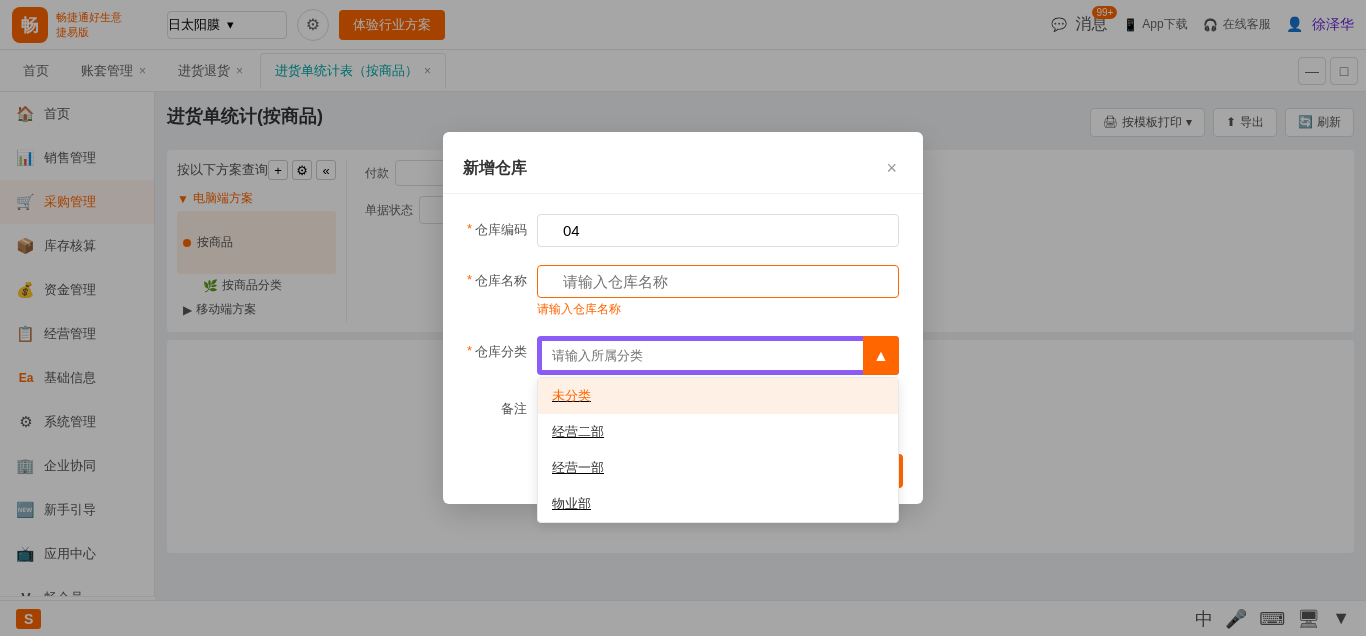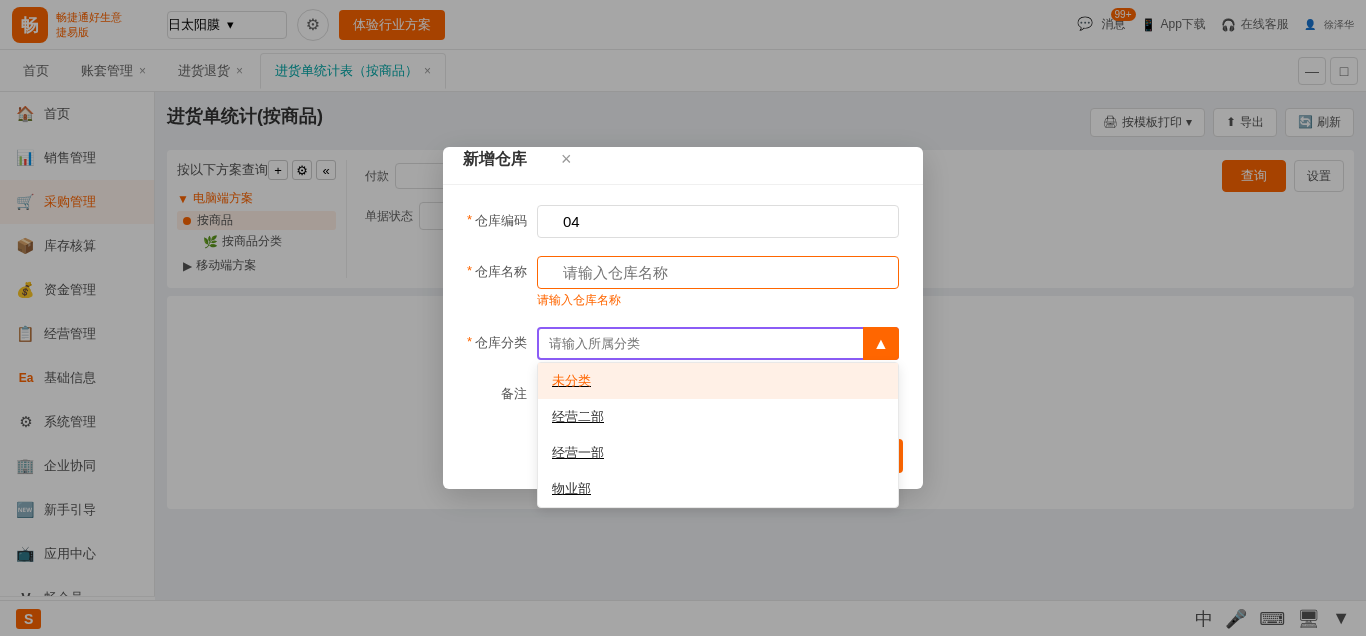--- a/index.html
+++ b/index.html
@@ -50,21 +50,21 @@
       padding: 6px 14px; cursor: pointer; font-size: 13px; margin-right: auto;
     }
     .header-right { display: flex; align-items: center; gap: 16px; }
     .header-msg { position: relative; cursor: pointer; }
     .badge {
       position: absolute; top: -8px; right: -10px;
       background: #f60; color: #fff; border-radius: 10px;
       font-size: 10px; padding: 1px 4px; min-width: 18px; text-align: center;
     }
     .header-action { display: flex; align-items: center; gap: 4px; cursor: pointer; color: #666; font-size: 12px; }
-    .user-name { color: #737373; font-size: 10px; cursor: pointer; }
+    .user-name { color: #6d28d9; font-size: 14px; cursor: pointer; }
 
     
     .tab-bar {
       height: 42px;
       background: #fff;
       display: flex;
       align-items: center;
       border-bottom: 1px solid #e8e8e8;
       padding: 0 8px;
     }
@@ -108,21 +108,21 @@
     .page-title { font-size: 18px; font-weight: 600; color: #333; margin-bottom: 12px; }
     .toolbar-btn {
       display: flex; align-items: center; gap: 4px;
       padding: 5px 12px; border: 1px solid #ddd; border-radius: 4px;
       cursor: pointer; font-size: 12px; color: #555; background: #fff;
     }
     .toolbar-btn.primary { background: #f60; color: #fff; border-color: #f60; font-size: 13px; padding: 6px 18px; }
     .scheme-title { font-size: 12px; color: #f60; display: flex; align-items: center; gap: 4px; padding: 4px 0; cursor: pointer; }
     .scheme-add-btn { width: 20px; height: 20px; border: 1px solid #ccc; border-radius: 3px; display: flex; align-items: center; justify-content: center; cursor: pointer; font-size: 13px; background: #fff; }
     .scheme-item {
-      display: flex; align-items: center; padding: 1px 6px;
+      display: flex; align-items: center; padding: 23px 6px;
       cursor: pointer; border-radius: 3px; font-size: 12px; color: #555;
     }
     .scheme-item.active { background: #fff0e6; }
     .scheme-item .active-dot { width: 8px; height: 8px; background: #f60; border-radius: 50%; margin-right: 6px; }
     .scheme-sub { margin-left: 20px; padding: 3px 6px; font-size: 12px; color: #555; cursor: pointer; display: flex; align-items: center; gap: 4px; }
     .move-scheme { display: flex; align-items: center; padding: 4px 6px; font-size: 12px; color: #555; cursor: pointer; }
     .move-scheme .arrow { margin-right: 4px; }
     .query-row { display: flex; align-items: center; gap: 10px; margin-bottom: 10px; flex-wrap: wrap; }
     .query-field { display: flex; align-items: center; gap: 6px; }
     .field-label { font-size: 12px; color: #666; white-space: nowrap; }
@@ -144,23 +144,23 @@
       display: flex; align-items: center; justify-content: center;
     }
 
     
     .modal {
       background: #fff; border-radius: 6px; width: 480px;
       box-shadow: 0 8px 32px rgba(0,0,0,0.18);
       position: relative; overflow: visible;
     }
     .modal-header {
-      padding: 0 20px 12px;
+      padding: 24px 20px 12px;
       border-bottom: 1px solid #f0f0f0;
-      display: flex; align-items: center; justify-content: flex-start; gap: 28px;
+      display: flex; align-items: center; justify-content: space-between; gap: 28px;
     }
     .modal-title { font-size: 16px; font-weight: 600; color: #333; }
     .modal-close { font-size: 18px; color: #999; cursor: pointer; padding: 2px 6px; }
     .modal-body { padding: 20px 24px 16px; }
 
     .form-row {
       display: flex; align-items: flex-start;
       margin-bottom: 18px;
     }
     .form-label {
@@ -175,21 +175,21 @@
     .form-control { flex: 1; }
     .form-input {
       width: 100%; border: 1px solid #ddd; border-radius: 4px;
       padding: 7px 25px; font-size: 15px; outline: none;
     }
     .form-input.error { border-color: #f60; }
     .error-msg { color: #f60; font-size: 12px; margin-top: 3px; }
 
     .classify-wrapper { position: relative; }
     .classify-input {
-      width: 100%; border: 2px solid #8b5cf6; border-radius: 4px;
+      width: 100%; border: 5px solid #8b5cf6; border-radius: 4px;
       padding: 7px 36px 7px 10px; font-size: 13px; outline: none;
     }
     .classify-toggle {
       position: absolute; right: 0; top: 0; bottom: 0;
       width: 36px; display: flex; align-items: center; justify-content: center;
       background: #f60; border-radius: 0 4px 4px 0; cursor: pointer;
       color: #fff; font-size: 16px;
     }
 
     
@@ -243,21 +243,21 @@
   </div>
 
   <div class="header-gear">⚙</div>
 
   <button class="trial-btn">体验行业方案</button>
 
   <div class="header-right">
     <div class="header-msg">
       <span>💬</span>
       <span class="badge">99+</span>
-      <span style="font-size:12px;color:#555;margin-left:4px;">消息</span>
+      <span style="font-size:16px;color:#555;margin-left:4px;">消息</span>
     </div>
     <div class="header-action">
       <span>📱</span>
       <span>App下载</span>
     </div>
     <div class="header-action">
       <span>🎧</span>
       <span>在线客服</span>
     </div>
     <div class="user-name">
@@ -399,24 +399,20 @@
         <div style="flex:1;">
           <div class="query-row" style="display:flex;align-items:center;gap:10px;flex-wrap:wrap;">
             <div class="query-field">
               <span class="field-label">付款</span>
               <div class="date-range">
                 <input class="date-input" type="text" style="">
                 <span>~</span>
                 <input class="date-input" type="text" style="">
               </div>
             </div>
-            <div style="margin-left:auto;display:flex;gap:8px;">
-              <button class="toolbar-btn primary">查询</button>
-              <button class="toolbar-btn">设置</button>
-            </div>
           </div>
           <div class="query-row" style="display:flex;align-items:center;gap:10px;flex-wrap:wrap;margin-top:6px;">
             <div class="query-field">
               <span class="field-label">单据状态</span>
               <select class="field-select"></select>
             </div>
             <div class="query-field">
               <span class="field-label">商品</span>
               <input class="field-input" value="..." style="">
             </div>

